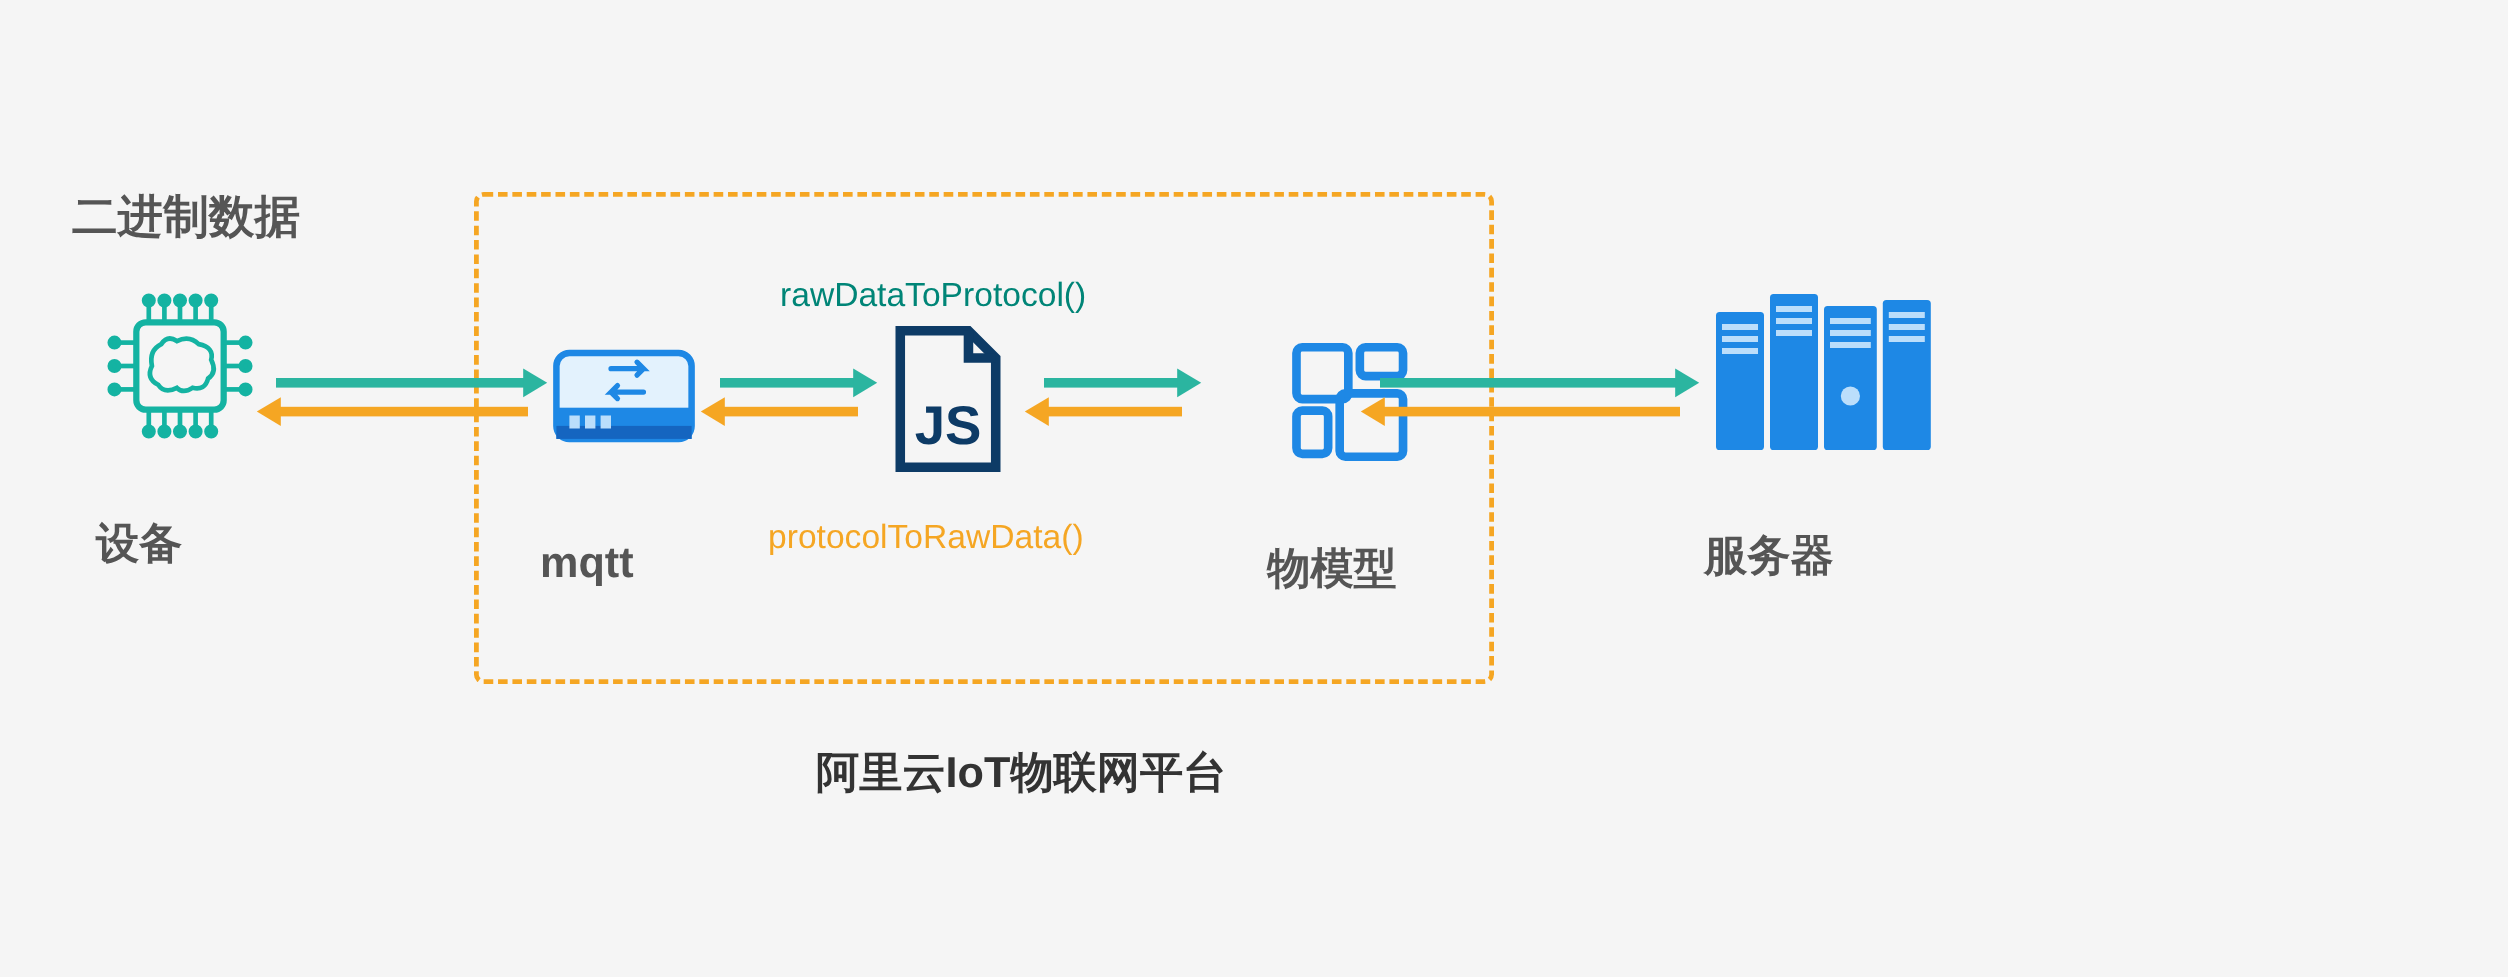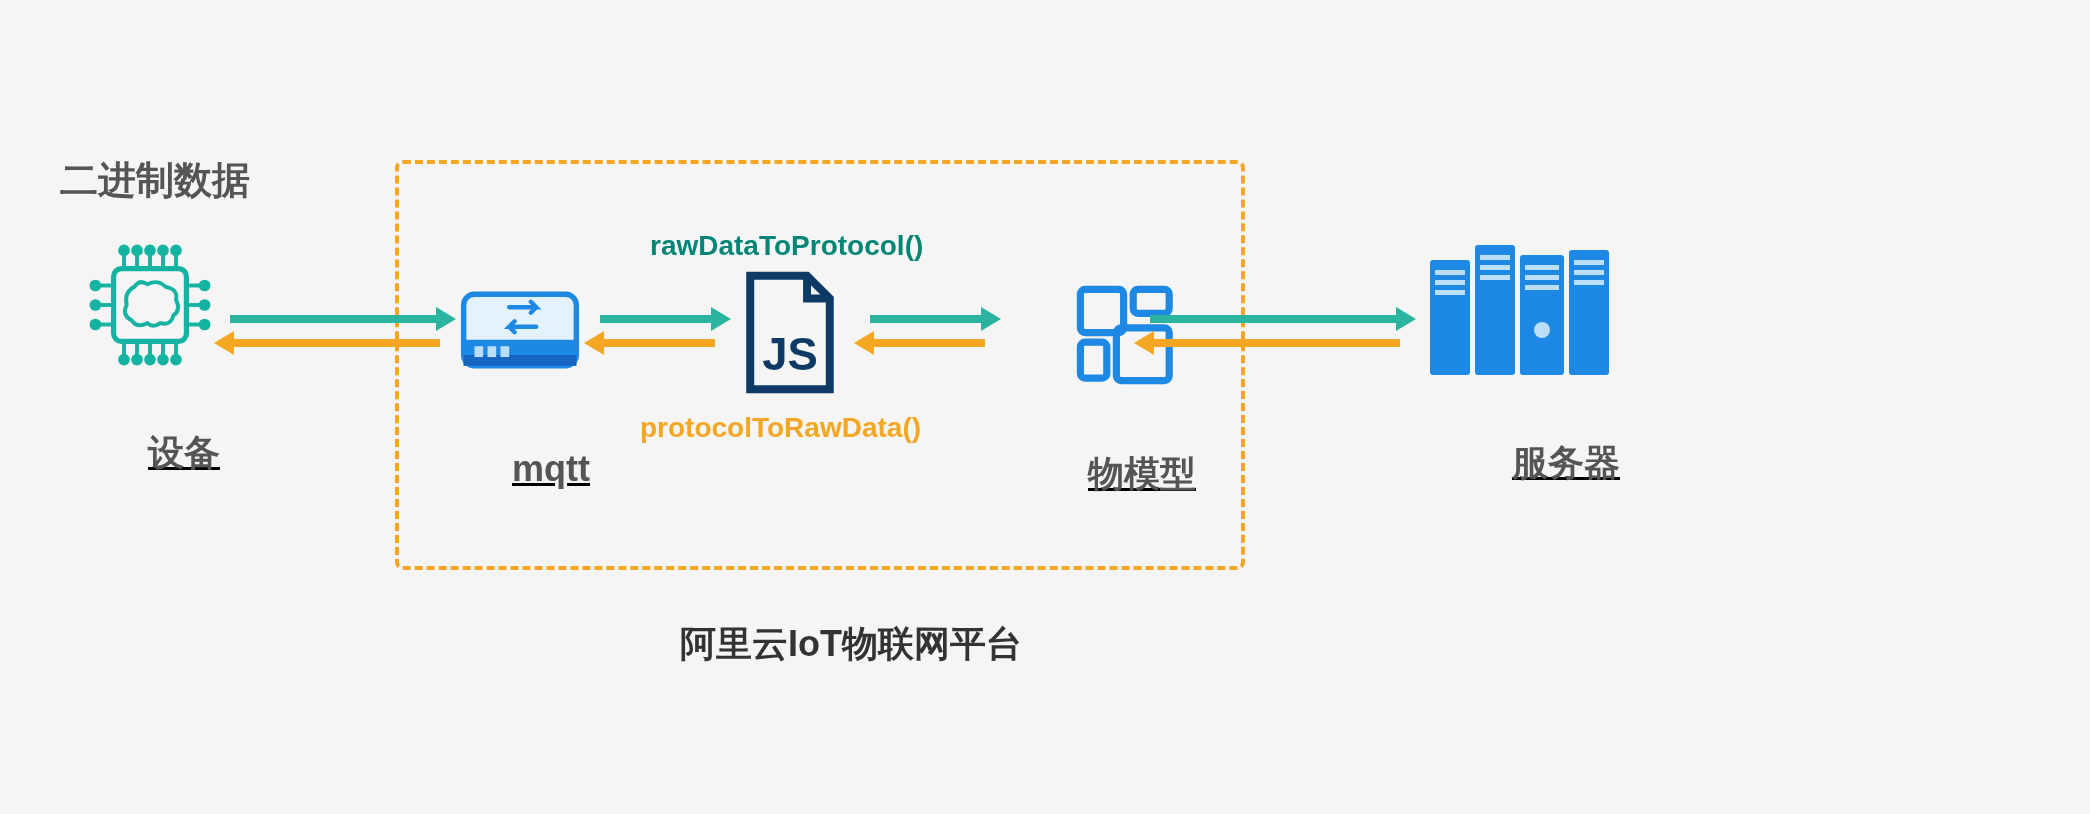--- a/index.html
+++ b/index.html
@@ -36,22 +36,21 @@
     .platform-label {
       position: absolute;
       left: 680px;
       top: 620px;
       font-size: 36px;
       font-weight: bold;
       color: #333;
     }
     .node {
       position: absolute;
-      text-align: right;
-      text-decoration: underline;
+      text-align: left;
     }
     .node-icon {
       display: block;
       margin: 0 auto;
     }
     .node-label {
       font-size: 36px;
       font-weight: bold;
       color: #555;
       margin-top: 30px;
@@ -66,24 +65,24 @@
     .node-js { left: 720px; top: 270px; width: 140px; }
     .node-js .node-label { margin-top: 55px; }
     .node-model { left: 1056px; top: 275px; width: 140px; }
     .node-model .node-label { margin-top: 55px; }
     .node-server { left: 1420px; top: 235px; width: 200px; }
     .node-server .node-label { margin-top: 54px; }
 
     .func-label {
       position: absolute;
       font-size: 28px;
-      font-weight: bold;
+      font-weight: normal;
     }
     .func-raw { left: 650px; top: 230px; color: #008577; }
-    .func-proto { left: 640px; top: 412px; color: #f5a623; }
+    .func-proto { left: 640px; top: 432px; color: #f5a623; }
 
     
     .arrow-set {
       position: absolute;
       height: 40px;
     }
     .arrow-right {
       position: absolute;
       top: 0;
       height: 8px;

